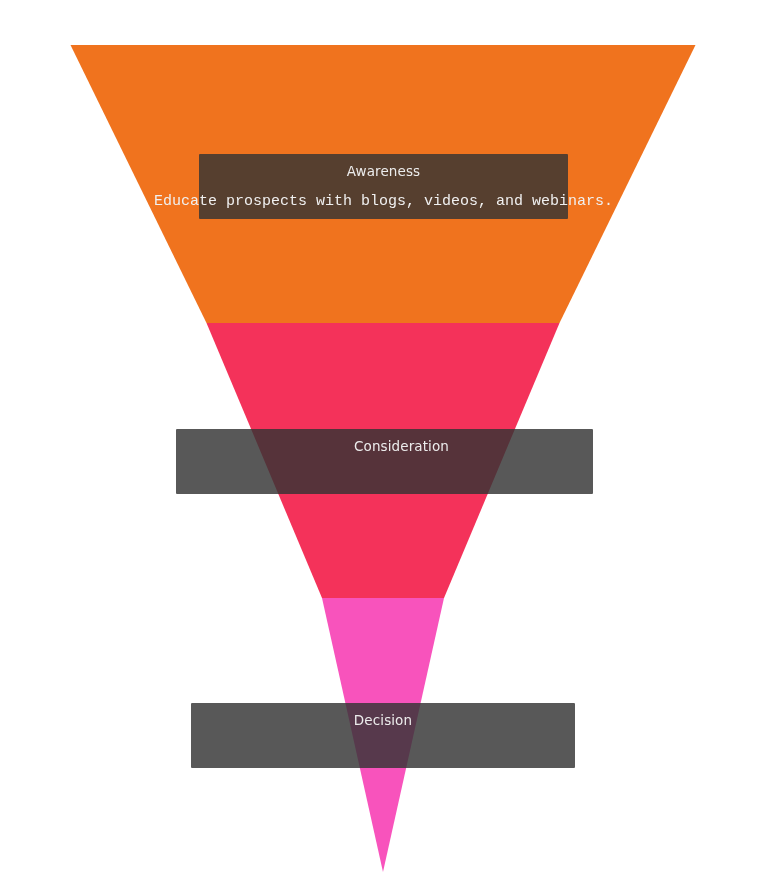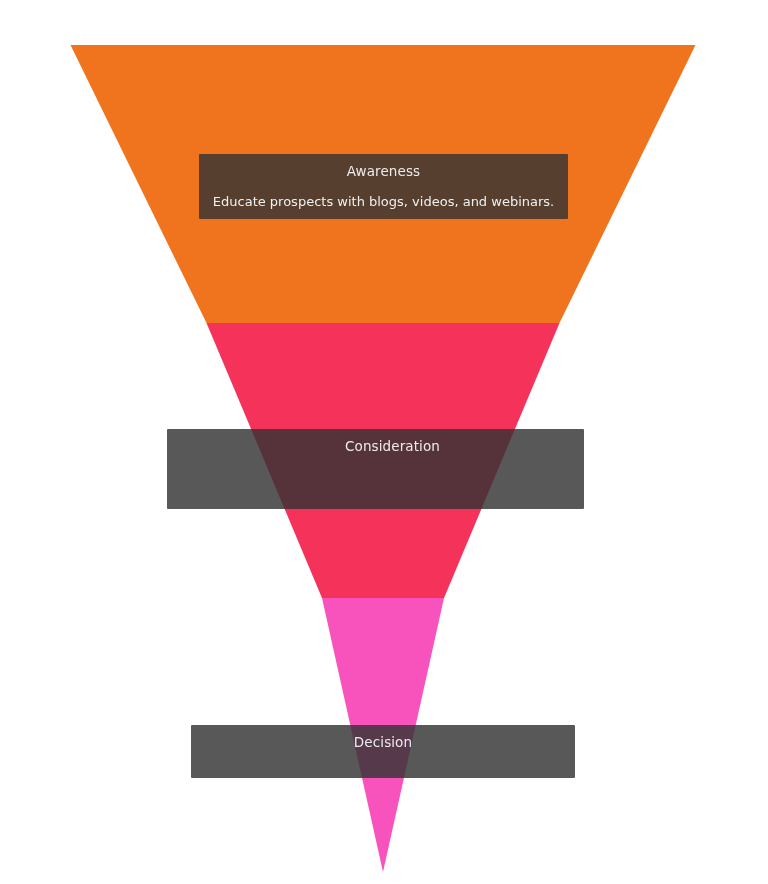--- a/index.html
+++ b/index.html
@@ -41,44 +41,45 @@
     justify-content: flex-start;
   }
   .stage-title {
     font-size: 13.5px;
     line-height: 18px;
     color: #ececec;
     letter-spacing: 0.1px;
     white-space: nowrap;
   }
   .stage-desc {
-    font-size: 13px;
+    font-size: 15px;
     line-height: 19px;
     color: #f0f0f0;
     margin-top: 12px;
     white-space: nowrap;
+    font-family: Liberation Mono, monospace;
   }
 </style>
 </head>
 <body>
 
 <div id="funnel-figure" style="background: rgb(255, 255, 255);">
 
   <svg id="funnel-svg" viewBox="0 0 768 884">
     <polygon points="70.5,45 695.5,45 559.5,323 206.5,323" fill="#F0731E"></polygon>
     <polygon points="206.5,323 559.5,323 444,598 322,598" fill="#F4325A"></polygon>
     <polygon points="322,598 444,598 383,872" fill="#F853BC"></polygon>
   </svg>
 
   <div class="stage-label" id="label-0" style="left: 199px; top: 154px; width: 369px; height: 65px; background: rgba(51, 51, 51, 0.82);">
     <span class="stage-title">Awareness</span>
     <span class="stage-desc">Educate prospects with blogs, videos, and webinars.</span>
   </div>
 
-  <div class="stage-label" id="label-1" style="left: 167px; top: 429px; width: 417px; height: 80px; background: rgba(51, 51, 51, 0.82); padding-left: 48px;">
+  <div class="stage-label" id="label-1" style="left: 176px; top: 429px; width: 417px; height: 65px; background: rgba(51, 51, 51, 0.82); padding-left: 48px;">
     <span class="stage-title">Consideration</span>
   </div>
 
-  <div class="stage-label" id="label-2" style="left: 191px; top: 725px; width: 384px; height: 53px; background: rgba(51, 51, 51, 0.82);">
+  <div class="stage-label" id="label-2" style="left: 191px; top: 703px; width: 384px; height: 65px; background: rgba(51, 51, 51, 0.82);">
     <span class="stage-title">Decision</span>
   </div>
 
 </div>
 
 </body></html>

